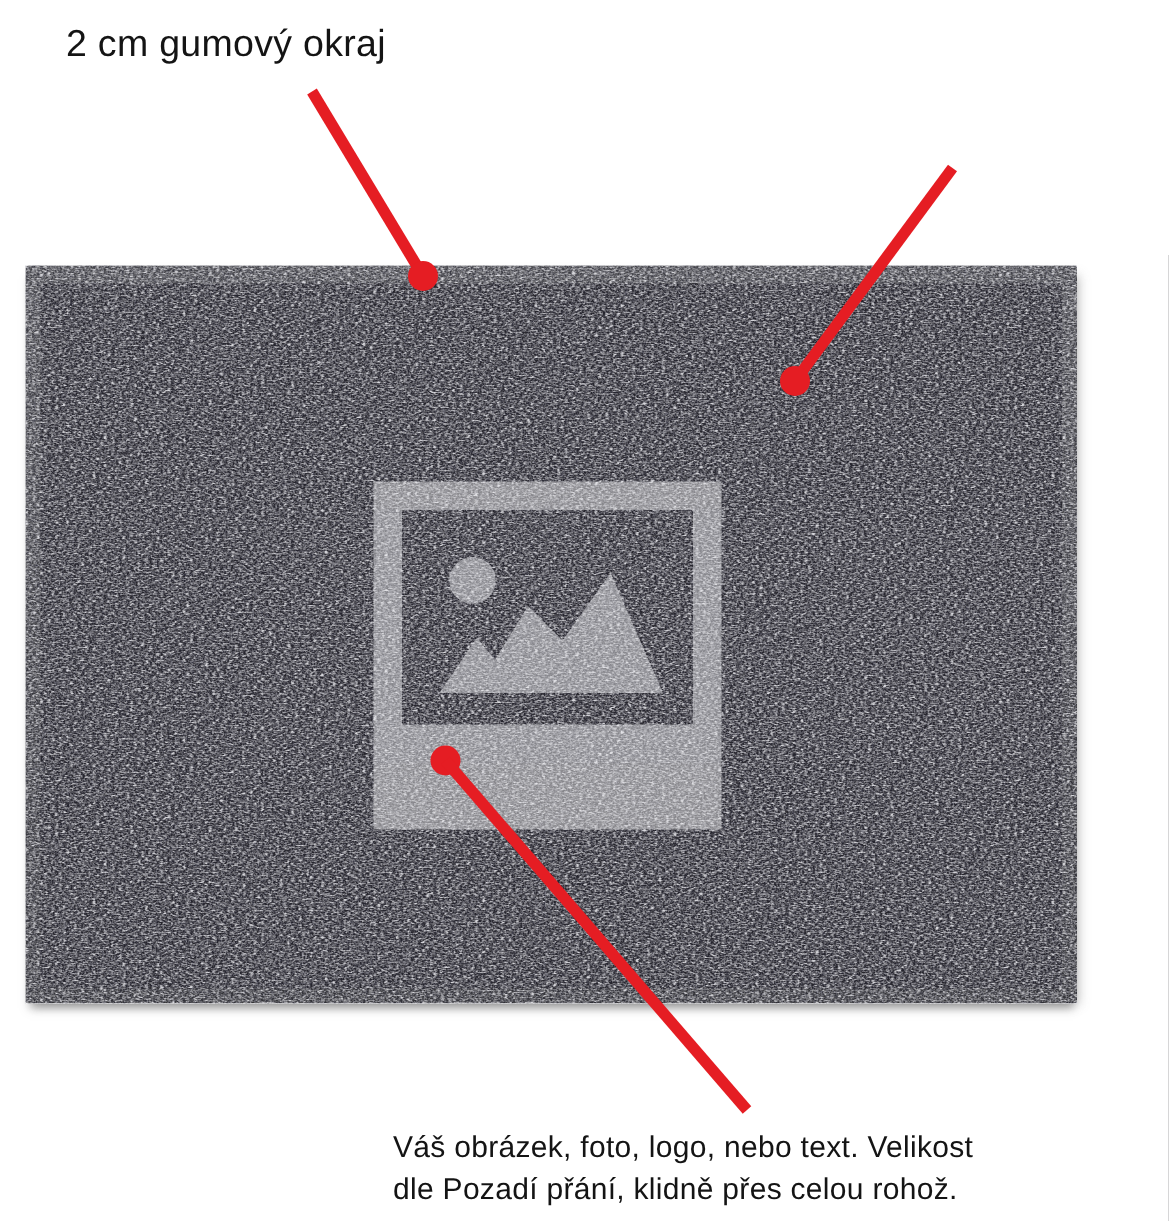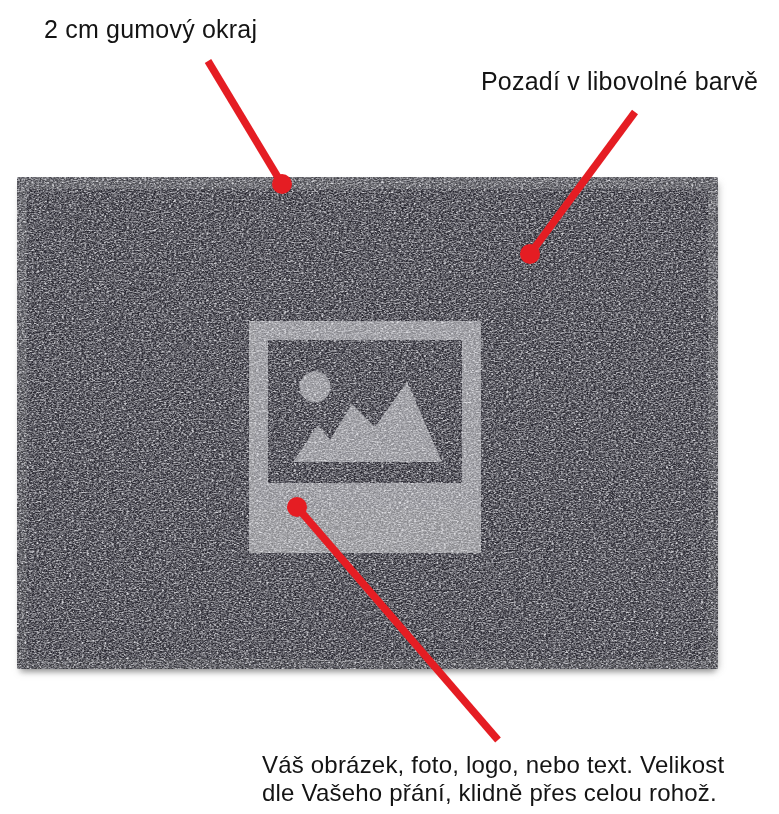--- a/index.html
+++ b/index.html
@@ -19,21 +19,21 @@
     position: absolute;
     color: var(--text-color, #141414);
     font-size: 25px;
     line-height: 30px;
     letter-spacing: 0.2px;
     white-space: nowrap;
     z-index: 6;
   }
   .label-rubber      { left: 44px;  top: 14px; }
   .label-background  { left: 481px; top: 66px; }
-  .label-note        { left: 262px; top: 751px; font-size: 24px; line-height: 28px; }
+  .label-note        { left: 262px; top: 751px; font-size: 20px; line-height: 28px; }
   .label div { white-space: nowrap; }
 
   .mat {
     position: absolute;
     left: 17px;
     top: 177px;
     width: 701px;
     height: 492px;
     z-index: 1;
     box-shadow: 0 6px 6px -3px rgba(90,90,90,0.55), 4px 3px 7px -3px rgba(110,110,110,0.35);
@@ -52,21 +52,20 @@
 </style>
 </head>
 <body>
 
 <div class="page">
 
   <div class="label label-rubber">
     <div>2 cm gumový okraj</div>
   </div>
 
-  <div class="label label-background">Pozadí v libovolné barvě</div>
 
   <div class="mat">
     <svg width="701" height="492" viewBox="0 0 701 492">
       <defs>
         <linearGradient id="rubberGrad" x1="0" y1="0" x2="0" y2="1">
           <stop offset="0" style="stop-color:var(--rubber-top,#4b4b4e)"></stop>
           <stop offset="1" style="stop-color:var(--rubber-bottom,#363639)"></stop>
         </linearGradient>
         <filter id="speckleLight" x="-5%" y="-5%" width="110%" height="110%">
           <feTurbulence type="fractalNoise" baseFrequency="0.85" numOctaves="2" seed="3" stitchTiles="stitch"></feTurbulence>
@@ -116,16 +115,16 @@
       <circle cx="530" cy="254" r="10"></circle>
     </g>
     <g>
       <circle cx="297" cy="507" r="10"></circle>
       <line x1="297" y1="507" x2="498" y2="740"></line>
     </g>
   </svg>
 
   <div class="label label-note">
     <div>Váš obrázek, foto, logo, nebo text. Velikost</div>
-    <div>dle Vašeho přání, klidně přes celou rohož.</div>
+    <div>dle Pozadí přání, klidně přes celou rohož.</div>
   </div>
 
 </div>
 
 </body></html>

